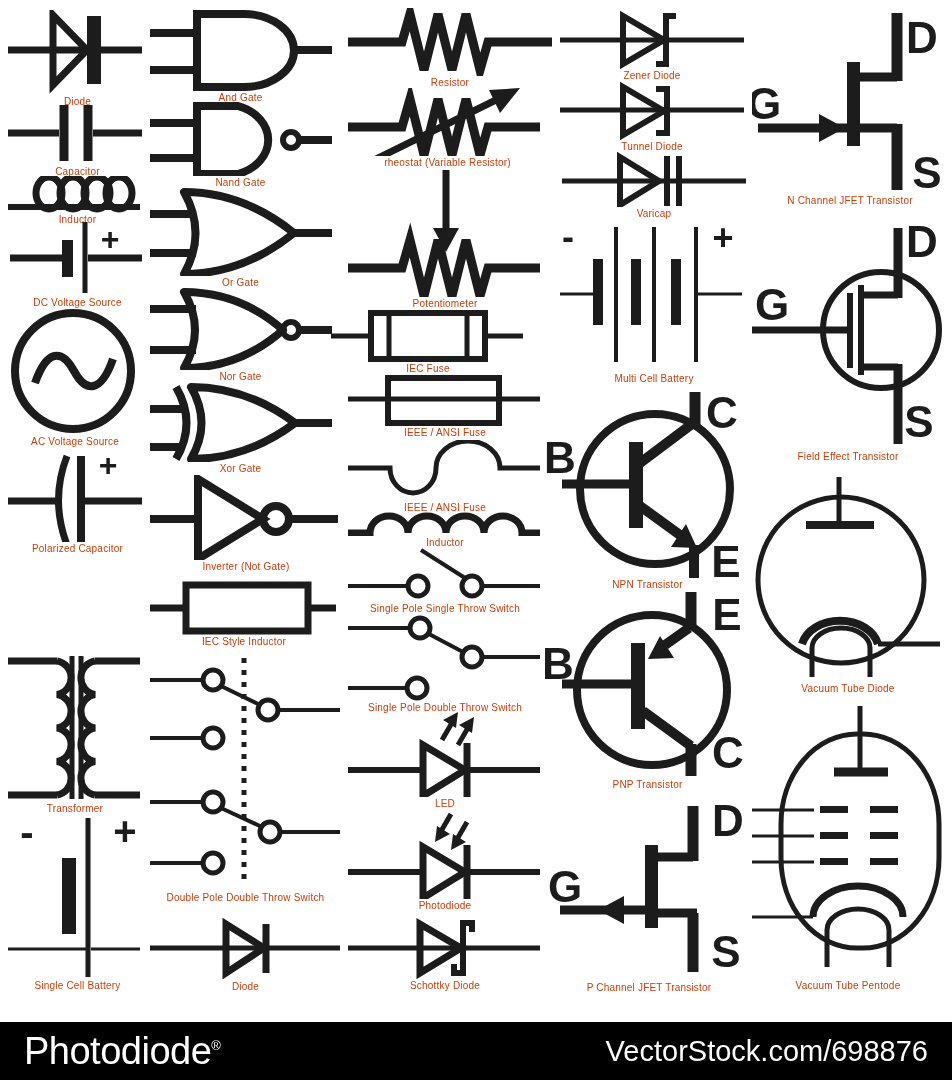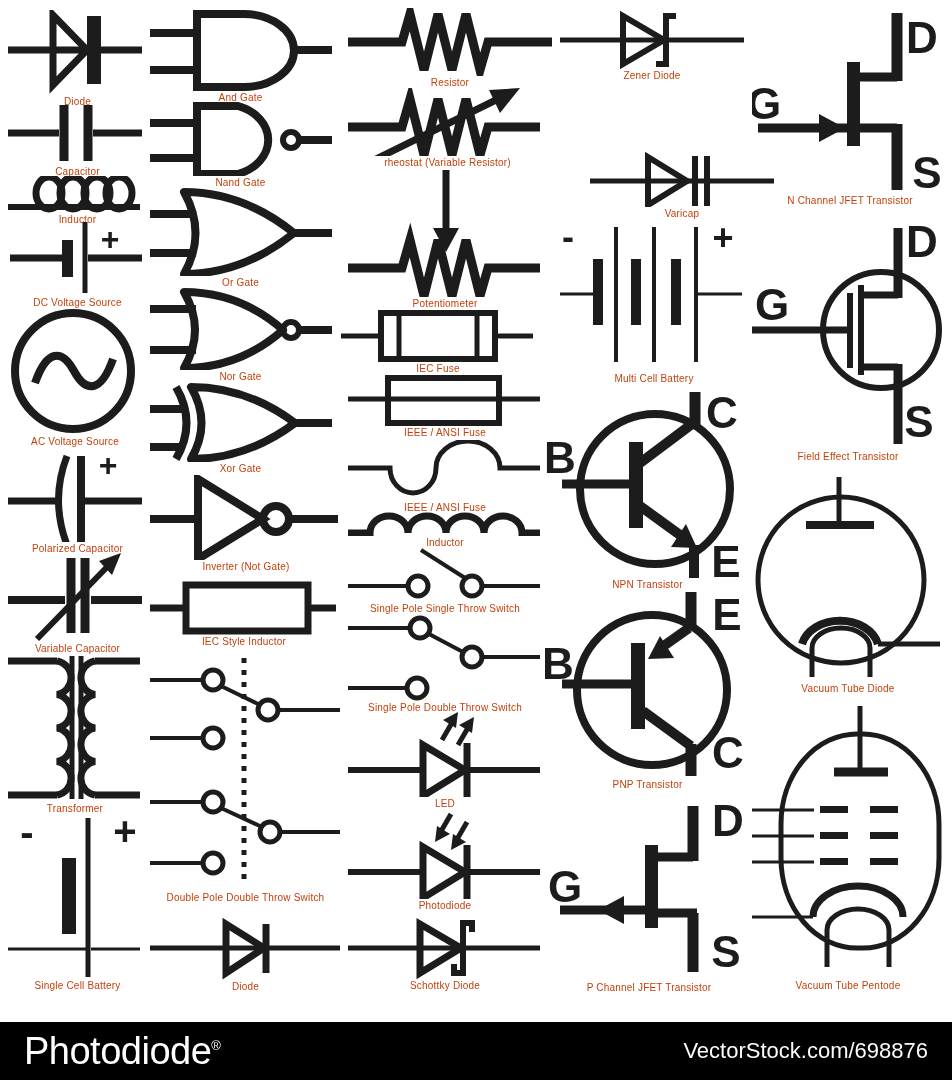--- a/index.html
+++ b/index.html
@@ -9,21 +9,21 @@
   figure.sym svg{display:block;}
   .cap{font-weight:normal;font-size:10px;line-height:14px;color:#c2410c;white-space:nowrap;letter-spacing:.2px;}
   .ln{stroke:#1c1c1c;fill:none;}
   .fl{fill:#1c1c1c;stroke:none;}
   .t32,.t36,.t40,.t44{font-family:"Liberation Sans",sans-serif;font-weight:bold;fill:#1c1c1c;text-anchor:middle;}
   .t32{font-size:32px;} .t36{font-size:36px;} .t40{font-size:40px;} .t44{font-size:44px;}
   .bar{position:absolute;left:0;top:1022px;width:952px;height:58px;background:#000000;
        display:flex;align-items:center;justify-content:space-between;padding:0 24px;box-sizing:border-box;}
   .brand{color:#ffffff;font-size:38px;font-weight:400;letter-spacing:-.5px;}
   .brand sup{font-size:13px;}
-  .ref{color:#fbfbfb;font-size:22px;font-weight:400;}
+  .ref{color:#fbfbfb;font-size:29px;font-weight:400;}
 </style>
 </head>
 <body>
 
 <div class="page">
 
   <figure class="sym" style="left:5px;top:10px;width:145px">
     <svg width="145" height="85" viewBox="5 10 145 85">
       <line x1="8" y1="50" x2="142" y2="50" class="ln" stroke-width="7"></line>
       <path d="M53 15 L53 85 L87 50 Z" class="ln" stroke-width="7"></path>
@@ -76,31 +76,20 @@
     <svg width="145" height="92" viewBox="5 450 145 92">
       <text x="108" y="476" class="t32">+</text>
       <path d="M67 456 Q50 500 67 545" class="ln" stroke-width="7"></path>
       <line x1="81" y1="456" x2="81" y2="545" class="ln" stroke-width="8"></line>
       <line x1="8" y1="501" x2="57" y2="501" class="ln" stroke-width="7"></line>
       <line x1="85" y1="501" x2="142" y2="501" class="ln" stroke-width="7"></line>
     </svg>
     <figcaption class="cap">Polarized Capacitor</figcaption>
   </figure>
 
-  <figure class="sym" style="left:5px;top:552px;width:145px">
-    <svg width="145" height="90" viewBox="5 552 145 90">
-      <line x1="8" y1="600" x2="65" y2="600" class="ln" stroke-width="8"></line>
-      <line x1="91" y1="600" x2="142" y2="600" class="ln" stroke-width="8"></line>
-      <line x1="71" y1="558" x2="71" y2="633" class="ln" stroke-width="9"></line>
-      <line x1="85" y1="558" x2="85" y2="633" class="ln" stroke-width="9"></line>
-      <line x1="37" y1="639" x2="108" y2="566" class="ln" stroke-width="6"></line>
-      <polygon points="121,553 112,575 99,561" class="fl"></polygon>
-    </svg>
-    <figcaption class="cap">Variable Capacitor</figcaption>
-  </figure>
 
   <figure class="sym" style="left:5px;top:655px;width:140px">
     <svg width="140" height="147" viewBox="5 655 140 147">
       <line x1="8" y1="661" x2="57" y2="661" class="ln" stroke-width="7"></line>
       <line x1="95" y1="661" x2="140" y2="661" class="ln" stroke-width="7"></line>
       <line x1="8" y1="795" x2="57" y2="795" class="ln" stroke-width="7"></line>
       <line x1="95" y1="795" x2="140" y2="795" class="ln" stroke-width="7"></line>
       <path d="M57 661 A17 17 0 0 1 57 694.5 A17 17 0 0 1 57 728 A17 17 0 0 1 57 761.5 A17 17 0 0 1 57 795" class="ln" stroke-width="7"></path>
       <path d="M95 661 A17 17 0 0 0 95 694.5 A17 17 0 0 0 95 728 A17 17 0 0 0 95 761.5 A17 17 0 0 0 95 795" class="ln" stroke-width="7"></path>
       <line x1="72" y1="656" x2="72" y2="799" class="ln" stroke-width="5"></line>
@@ -241,21 +230,21 @@
 
   <figure class="sym" style="left:335px;top:88px;width:225px">
     <svg width="225" height="68" viewBox="335 88 225 68">
       <path d="M348 127 H402 l8 -28 l14 56 l14 -56 l14 56 l14 -56 l14 56 l8 -28 H540" class="ln" stroke-width="9"></path>
       <line x1="368" y1="163" x2="500" y2="98" class="ln" stroke-width="7"></line>
       <polygon points="520,88 500,113 489,90" class="fl"></polygon>
     </svg>
     <figcaption class="cap">rheostat (Variable Resistor)</figcaption>
   </figure>
 
-  <figure class="sym" style="left:338px;top:310px;width:200px">
+  <figure class="sym" style="left:328px;top:310px;width:200px">
     <svg width="200" height="52" viewBox="345 310 200 52">
       <rect x="388" y="313" width="114" height="46" class="ln" stroke-width="6"></rect>
       <line x1="406" y1="313" x2="406" y2="359" class="ln" stroke-width="5"></line>
       <line x1="484" y1="313" x2="484" y2="359" class="ln" stroke-width="5"></line>
       <line x1="348" y1="336" x2="388" y2="336" class="ln" stroke-width="5"></line>
       <line x1="502" y1="336" x2="540" y2="336" class="ln" stroke-width="5"></line>
     </svg>
     <figcaption class="cap">IEC Fuse</figcaption>
   </figure>
 
@@ -344,22 +333,30 @@
 
   <figure class="sym" style="left:345px;top:915px;width:200px">
     <svg width="200" height="64" viewBox="345 915 200 64">
       <line x1="348" y1="948" x2="540" y2="948" class="ln" stroke-width="5"></line>
       <path d="M420 924 L420 973 L461 948 Z" class="ln" stroke-width="7"></path>
       <path d="M472 932 V923 H463 V973 H454 V964" class="ln" stroke-width="6"></path>
     </svg>
     <figcaption class="cap">Schottky Diode</figcaption>
   </figure>
 
-
-  <figure class="sym" style="left:588px;top:150px;width:188px">
+  <figure class="sym" style="left:558px;top:80px;width:188px">
+    <svg width="188" height="60" viewBox="558 80 188 60">
+      <line x1="560" y1="110" x2="744" y2="110" class="ln" stroke-width="5"></line>
+      <path d="M623 87 L623 135 L664 111 Z" class="ln" stroke-width="6"></path>
+      <path d="M656 89 H667 V133 H656" class="ln" stroke-width="6"></path>
+    </svg>
+    <figcaption class="cap">Tunnel Diode</figcaption>
+  </figure>
+
+  <figure class="sym" style="left:560px;top:150px;width:188px">
     <svg width="188" height="57" viewBox="558 150 188 57">
       <line x1="560" y1="181" x2="744" y2="181" class="ln" stroke-width="5"></line>
       <path d="M618 157 L618 205 L657 181 Z" class="ln" stroke-width="6"></path>
       <line x1="665" y1="156" x2="665" y2="206" class="ln" stroke-width="6"></line>
       <line x1="677" y1="156" x2="677" y2="206" class="ln" stroke-width="6"></line>
     </svg>
     <figcaption class="cap">Varicap</figcaption>
   </figure>
 
   <figure class="sym" style="left:558px;top:222px;width:192px">

